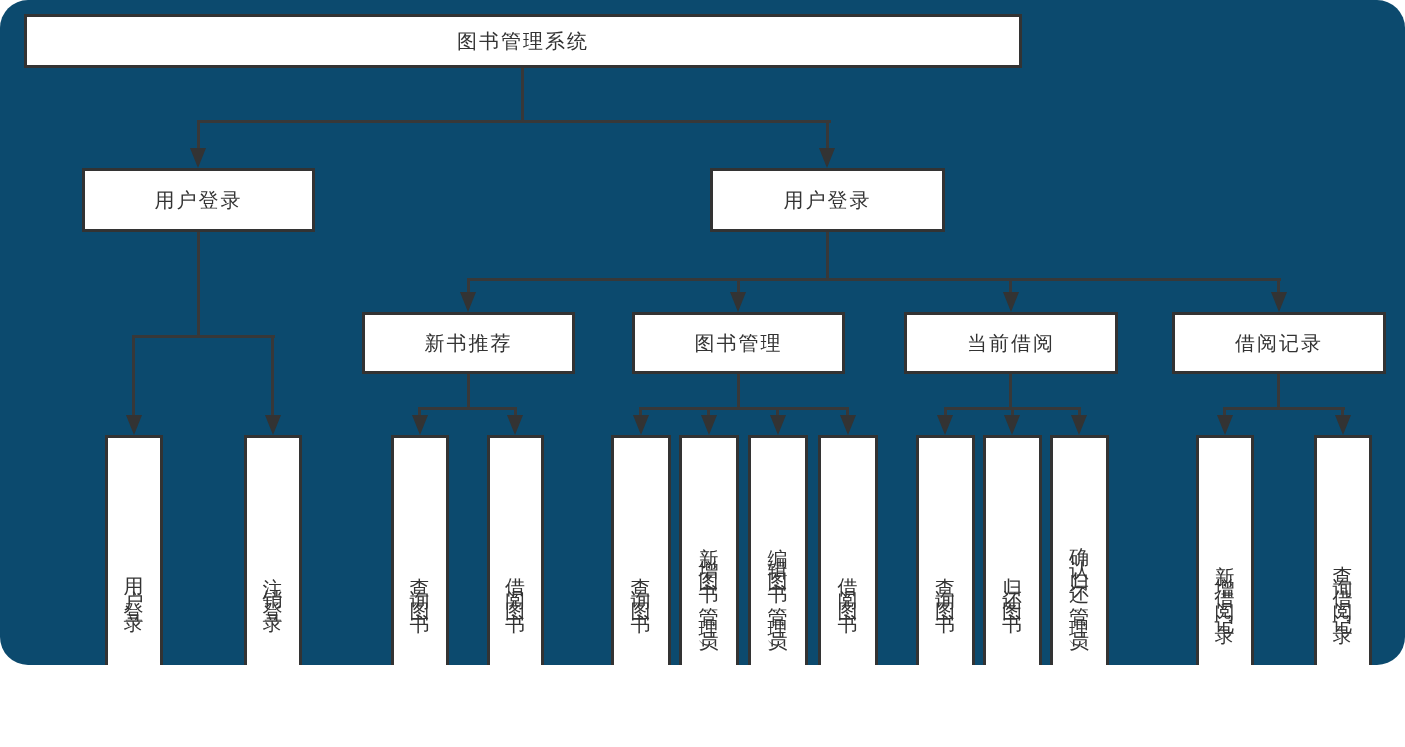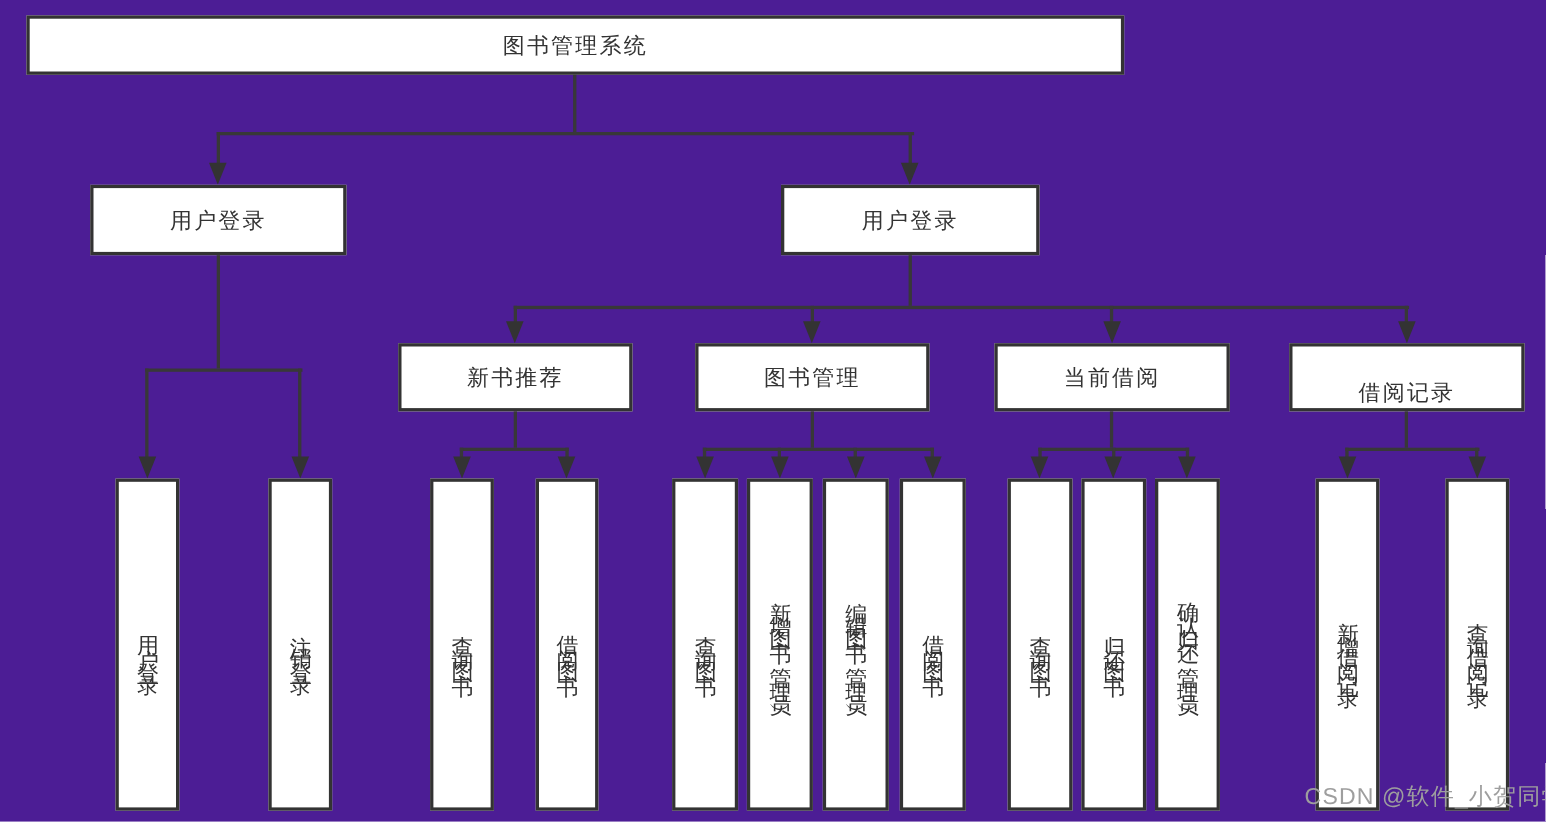--- a/index.html
+++ b/index.html
@@ -1,18 +1,19 @@
 <!DOCTYPE html>
 <html><head>
 <meta charset="utf-8">
 <style>
   html,body{margin:0;padding:0;background:#ffffff;}
   #stage{
-    position:relative;width:1405px;height:747px;background:#4c1d95;overflow:hidden;
+    position:relative;width:1405px;height:665px;background:#0c4a6e;overflow:hidden;
     font-family:"Liberation Sans","DejaVu Sans",sans-serif;
+    border-radius:28px;
   }
   .b{
     position:absolute;box-sizing:border-box;border:3px solid #333333;background:#ffffff;
     display:flex;align-items:center;justify-content:center;
   }
   .hb{font-size:20px;color:#333333;letter-spacing:2px;}
   .vb{top:435px;height:302px;}
   .vt{
     writing-mode:vertical-rl;font-size:20px;color:#333333;letter-spacing:12px;line-height:1;
     white-space:nowrap;
@@ -73,21 +74,21 @@
 
   <div class="b hb" style="left:362px;top:312px;width:213px;height:62px;">
     <span>新书推荐</span>
   </div>
   <div class="b hb" style="left:632px;top:312px;width:213px;height:62px;">
     <span>图书管理</span>
   </div>
   <div class="b hb" style="left:904px;top:312px;width:214px;height:62px;">
     <span>当前借阅</span>
   </div>
-  <div class="b hb" style="left:1172px;top:312px;width:214px;height:62px;align-items:flex-end;">
+  <div class="b hb" style="left:1172px;top:312px;width:214px;height:62px;">
     <span>借阅记录</span>
   </div>
 
   <div class="ln v" style="left:467px;top:374px;height:33px;"></div>
   <div class="ln h" style="left:418px;top:407px;width:99px;"></div>
   <div class="ln v" style="left:418px;top:407px;height:10px;"></div>
   <div class="ar" style="left:412px;top:415px;"></div>
   <div class="ln v" style="left:514px;top:407px;height:10px;"></div>
   <div class="ar" style="left:507px;top:415px;"></div>
 

